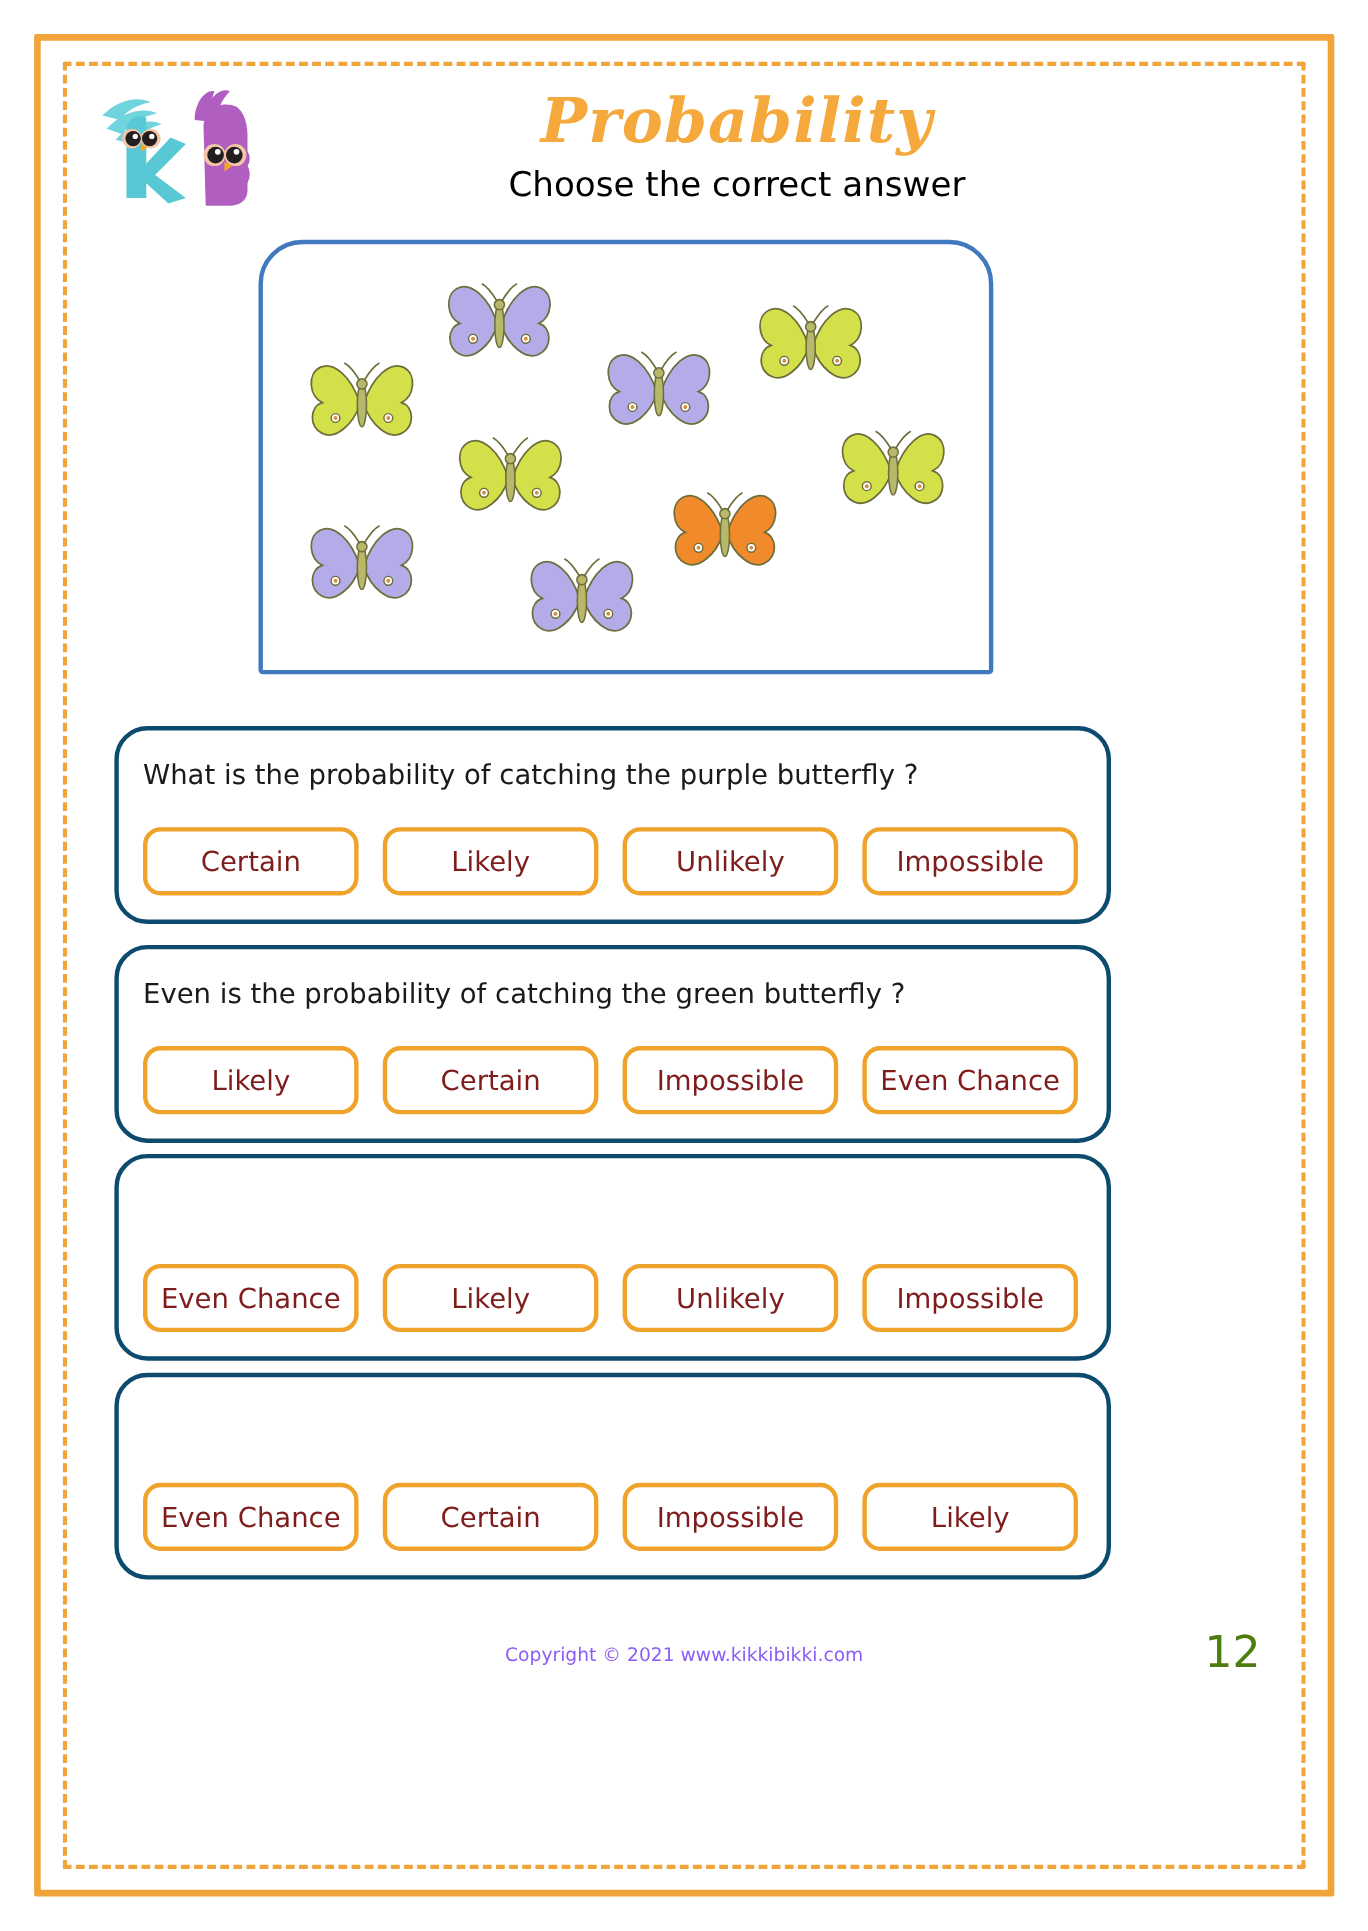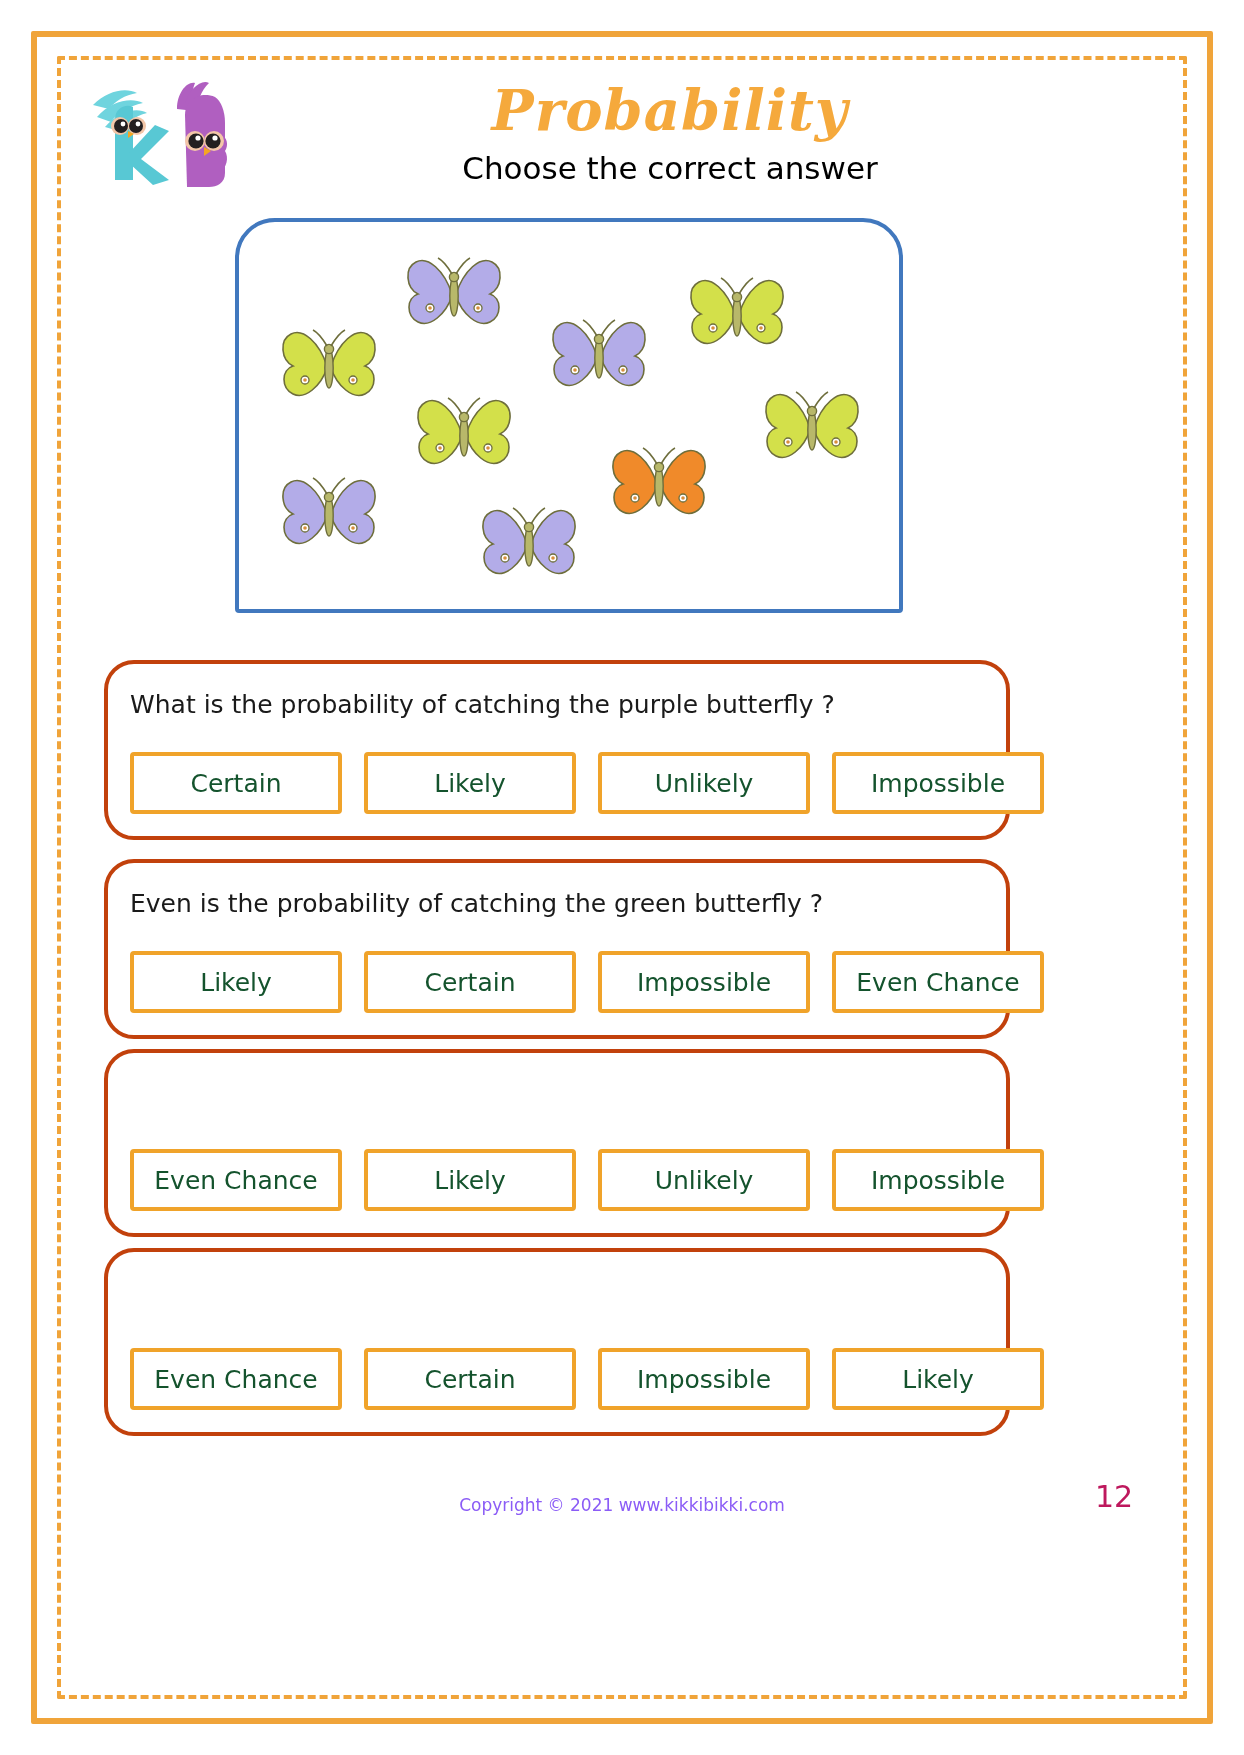--- a/index.html
+++ b/index.html
@@ -91,66 +91,66 @@
     position: absolute;
     width: 100px; height: 86px;
   }
 
   
   .qcard {
     position: absolute;
     left: 104px;
     width: 906px;
     box-sizing: border-box;
-    border: 4px solid #c2410c;
+    border: 4px solid #0c4a6e;
     border-radius: 30px;
     background: #ffffff;
   }
   .qtext {
     position: absolute;
     left: 22px;
     font-size: 25px;
     color: #1A1A1A;
     white-space: nowrap;
   }
   .options {
     position: absolute;
     left: 22px;
     display: flex;
     gap: 22px;
   }
   .opt {
-    width: 212px;
+    width: 196px;
     height: 62px;
     box-sizing: border-box;
     border: 4px solid #F0A32A;
-    border-radius: 4px;
+    border-radius: 16px;
     background: #ffffff;
     display: flex;
     align-items: center;
     justify-content: center;
     font-size: 25px;
-    color: #14532d;
+    color: #7f1d1d;
     font-family: "DejaVu Sans", sans-serif;
   }
 
   
   .footer {
     position: absolute;
     left: 0; top: 1495px;
     width: 1244px;
     text-align: center;
     font-size: 17px;
     color: #8b5cf6;
   }
   .pagenum {
     position: absolute;
     left: 1095px; top: 1479px;
-    font-size: 30px;
-    color: #be185d;
+    font-size: 40px;
+    color: #4d7c0f;
   }
 </style>
 </head>
 <body>
 
 <div class="page">
 
   <div class="outer-border"></div>
   <div class="inner-dashed"></div>
 

